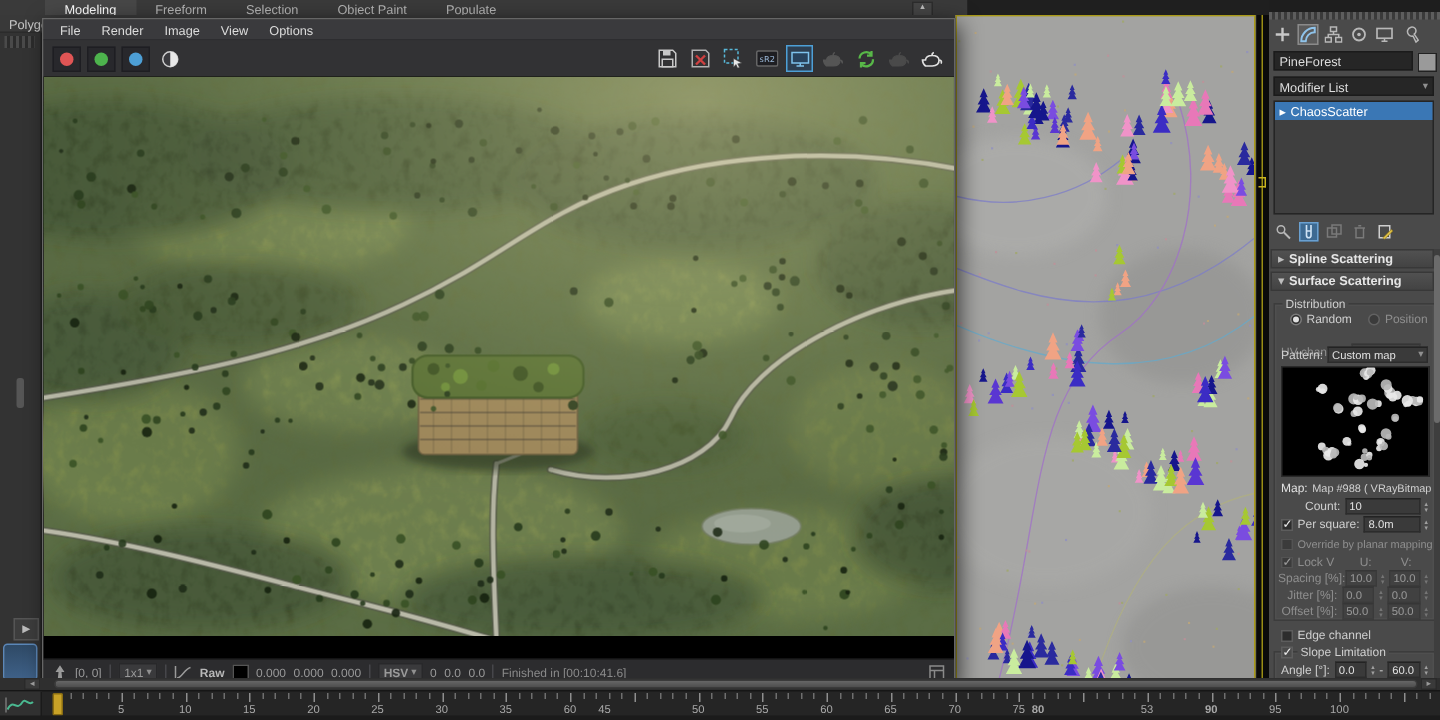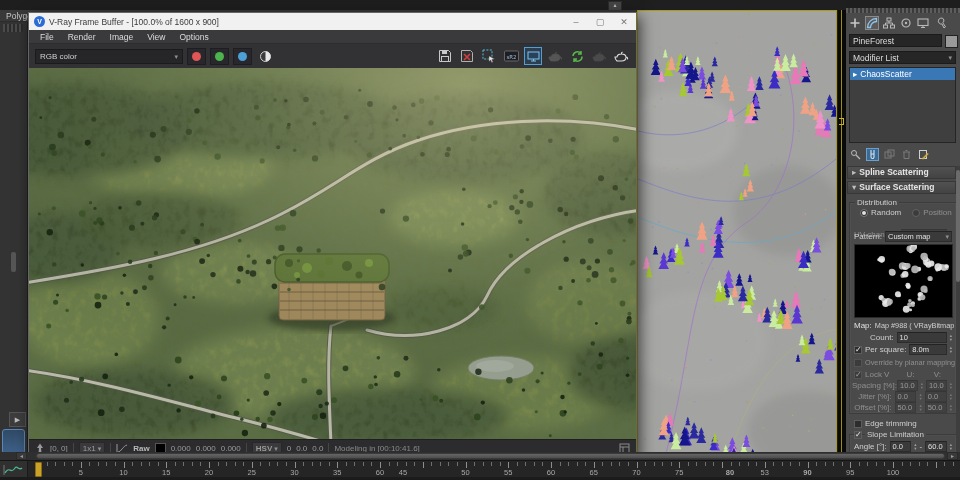--- a/index.html
+++ b/index.html
@@ -92,20 +92,27 @@
   #bottom-edge{left:0;top:477px;width:960px;height:3px;background:#1b1b1b}
   #top-right-fill{left:645px;top:0;width:201px;height:10px;background:#1f1f1f}
   #right-edge{left:956px;top:8px;width:4px;height:447px;background:#2a2a2a}
   svg{display:block}
 </style>
 </head>
 <body>
 
 <div id="screen">
 
+  <div class="abs" id="ribbon-tabs">
+    <div class="rtab active">Modeling</div>
+    <div class="rtab">Freeform</div>
+    <div class="rtab">Selection</div>
+    <div class="rtab">Object Paint</div>
+    <div class="rtab">Populate</div>
+  </div>
   <div class="abs" id="ribbon-min">▴</div>
   <div class="abs" id="top-right-fill"></div>
   <div class="abs" id="ribbon-row2">Polygon Modeling</div>
 
   <div class="abs" id="left-strip">
     <div class="grip"></div>
     <div class="handle"></div>
   </div>
   <div class="abs" id="ribbon-play">▶</div>
   <div class="abs" id="corner-btn"></div>
@@ -587,21 +594,21 @@
     </div>
     <div class="row dis" style="top:394px">
       <span style="width:42px;text-align:right">Offset [%]:</span>
       <span class="val" style="width:17px">50.0</span>
         <span class="spin"></span>
       <span class="val" style="width:17px">50.0</span>
         <span class="spin"></span>
     </div>
     <div class="row" style="top:410px;left:8px">
       <span class="cb"></span>
-      <span>Edge trimming</span>
+      <span>Edge channel</span>
     </div>
     <div class="grp" style="left:3px;top:426px;width:106px;height:30px"></div>
     <div class="row" style="top:421px;left:8px">
       <span class="cb on" style="background:#4a4a4a"></span>
       <span style="background:#4a4a4a;padding:0 2px">Slope Limitation</span>
     </div>
     <div class="row" style="top:433px;left:8px">
       <span>Angle [°]:</span>
       <span class="val" style="width:17px">0.0</span>
         <span class="spin"></span>
@@ -614,40 +621,28 @@
       <span class="dis">Local</span>
       <span class="radio on" style="margin-left:8px"></span>
       <span>World</span>
     </div>
     <div id="cp-scroll">
         <div class="thumb"></div>
       </div>
   </div>
 
   <div class="abs" id="vfb">
-    <div id="vfb-title">
-      <span class="vlogo">V</span>
-      <span class="ttl">V-Ray Frame Buffer - [100.0% of 1600 x 900]</span>
-      <span id="vfb-wbtns">
-        <span class="wbtn">–</span>
-        <span class="wbtn">▢</span>
-        <span class="wbtn">✕</span>
-      </span>
-    </div>
     <div id="vfb-menu">
       <span class="mitem">File</span>
       <span class="mitem">Render</span>
       <span class="mitem">Image</span>
       <span class="mitem">View</span>
       <span class="mitem">Options</span>
     </div>
     <div id="vfb-toolbar">
-      <span id="chan-dd" class="caret">
-          <span>RGB color</span>
-        </span>
       <span class="chanbtn">
           <span class="dot" style="background:var(--vfb-red,#e05555)"></span>
         </span>
       <span class="chanbtn">
           <span class="dot" style="background:var(--vfb-green,#4db34d)"></span>
         </span>
       <span class="chanbtn">
           <span class="dot" style="background:var(--vfb-blue,#4d9fd6)"></span>
         </span>
       <span class="tbtn">
@@ -1070,21 +1065,21 @@
       <span>0.000</span>
       <span>0.000</span>
       <span class="sep"></span>
       <span class="sbox caret">
           <span style="font-weight:bold">HSV</span>
         </span>
       <span>0</span>
       <span>0.0</span>
       <span>0.0</span>
       <span class="sep"></span>
-      <span style="color:#8a8a8a">Modeling in [00:10:41.6]</span>
+      <span style="color:#8a8a8a">Finished in [00:10:41.6]</span>
       <svg style="margin-left:auto" width="11" height="11">
           <rect x="1" y="1" width="9" height="9" fill="none" stroke="#8a8a8a"></rect>
           <path d="M1,4 H10 M4,4 V10" stroke="#8a8a8a"></path>
         </svg>
     </div>
   </div>
 
   <div class="abs" id="tslider">
     <div class="thumb"></div>
     <div class="tarr" style="left:16px">◂</div>
@@ -1188,21 +1183,21 @@
         <div class="tick" style="left: 626.6px;"></div>
         <div class="tick" style="left: 635.15px;"></div>
         <div class="tick" style="left: 643.7px;"></div>
         <div class="tick t5" style="left: 652.25px;"></div>
         <div class="tlabel" style="left: 652.25px;">75</div>
         <div class="tick" style="left: 660.8px;"></div>
         <div class="tick" style="left: 669.35px;"></div>
         <div class="tick" style="left: 677.9px;"></div>
         <div class="tick" style="left: 686.45px;"></div>
         <div class="tick t5" style="left: 695px;"></div>
-        <div class="tlabel" style="left: 703px; font-weight: bold;">80</div>
+        <div class="tlabel" style="left: 665px; font-weight: bold;">80</div>
         <div class="tick" style="left: 703.55px;"></div>
         <div class="tick" style="left: 712.1px;"></div>
         <div class="tick" style="left: 720.65px;"></div>
         <div class="tick" style="left: 729.2px;"></div>
         <div class="tick t5" style="left: 737.75px;"></div>
         <div class="tlabel" style="left: 737.75px;">53</div>
         <div class="tick" style="left: 746.3px;"></div>
         <div class="tick" style="left: 754.85px;"></div>
         <div class="tick" style="left: 763.4px;"></div>
         <div class="tick" style="left: 771.95px;"></div>

